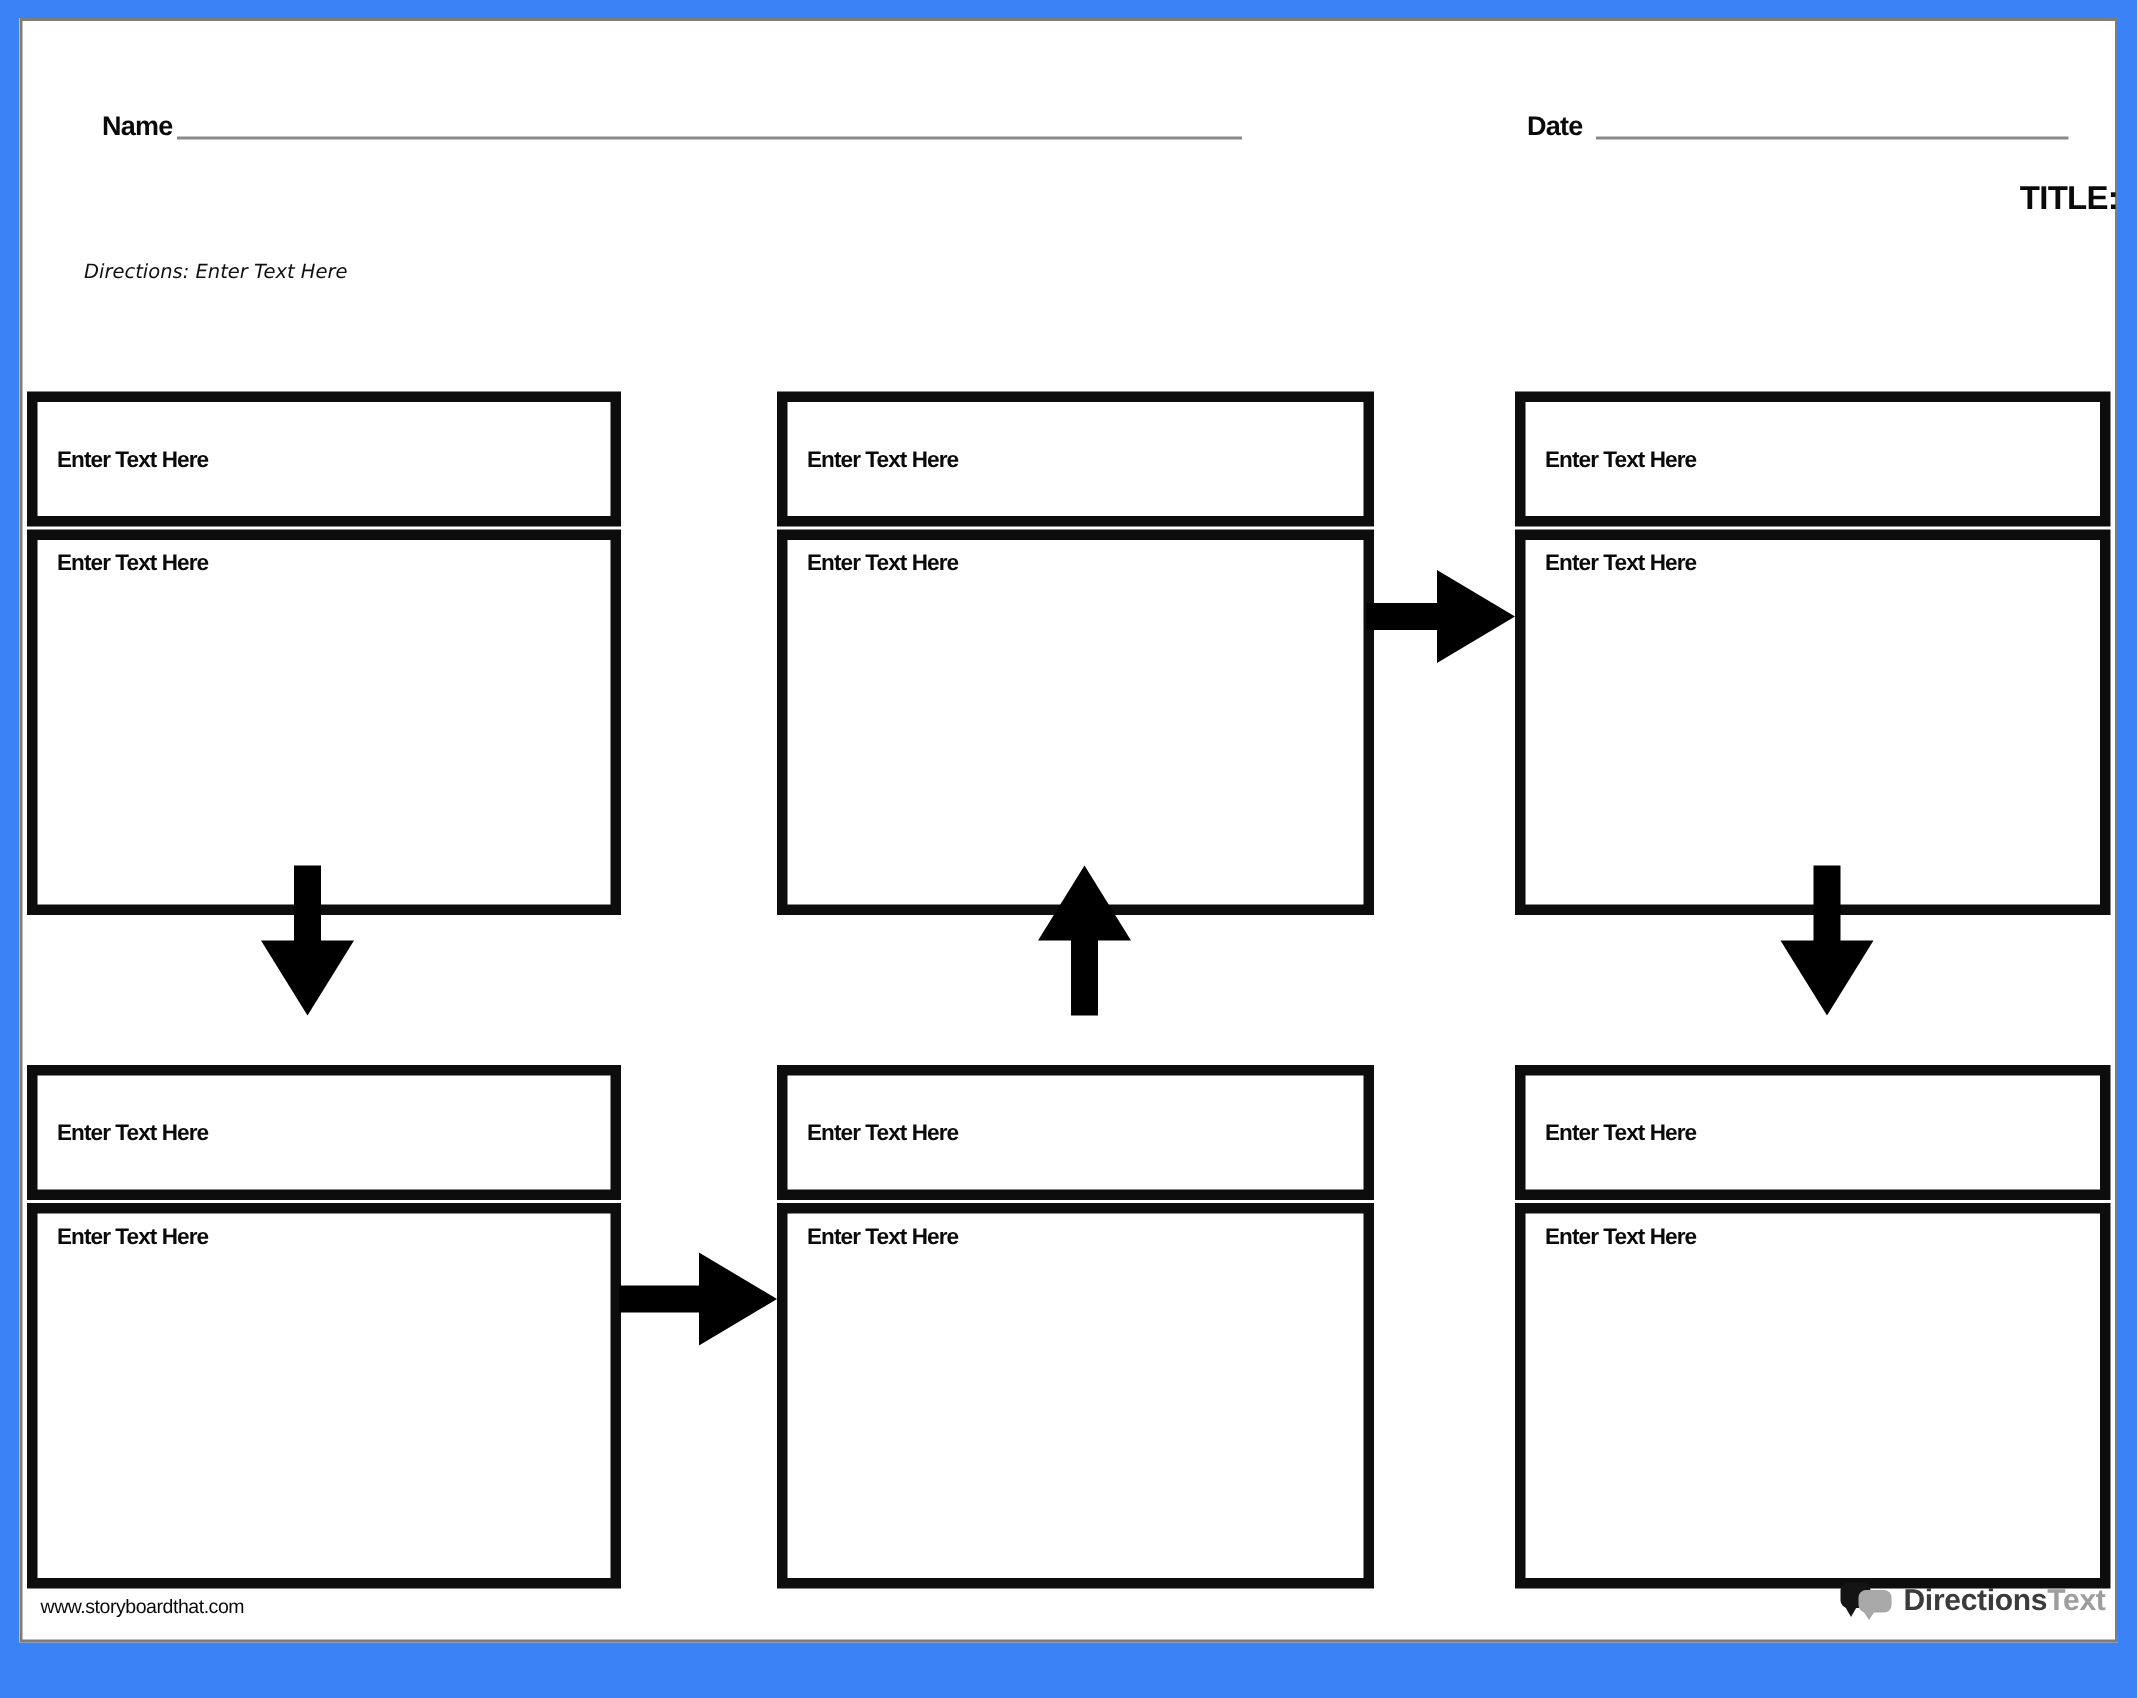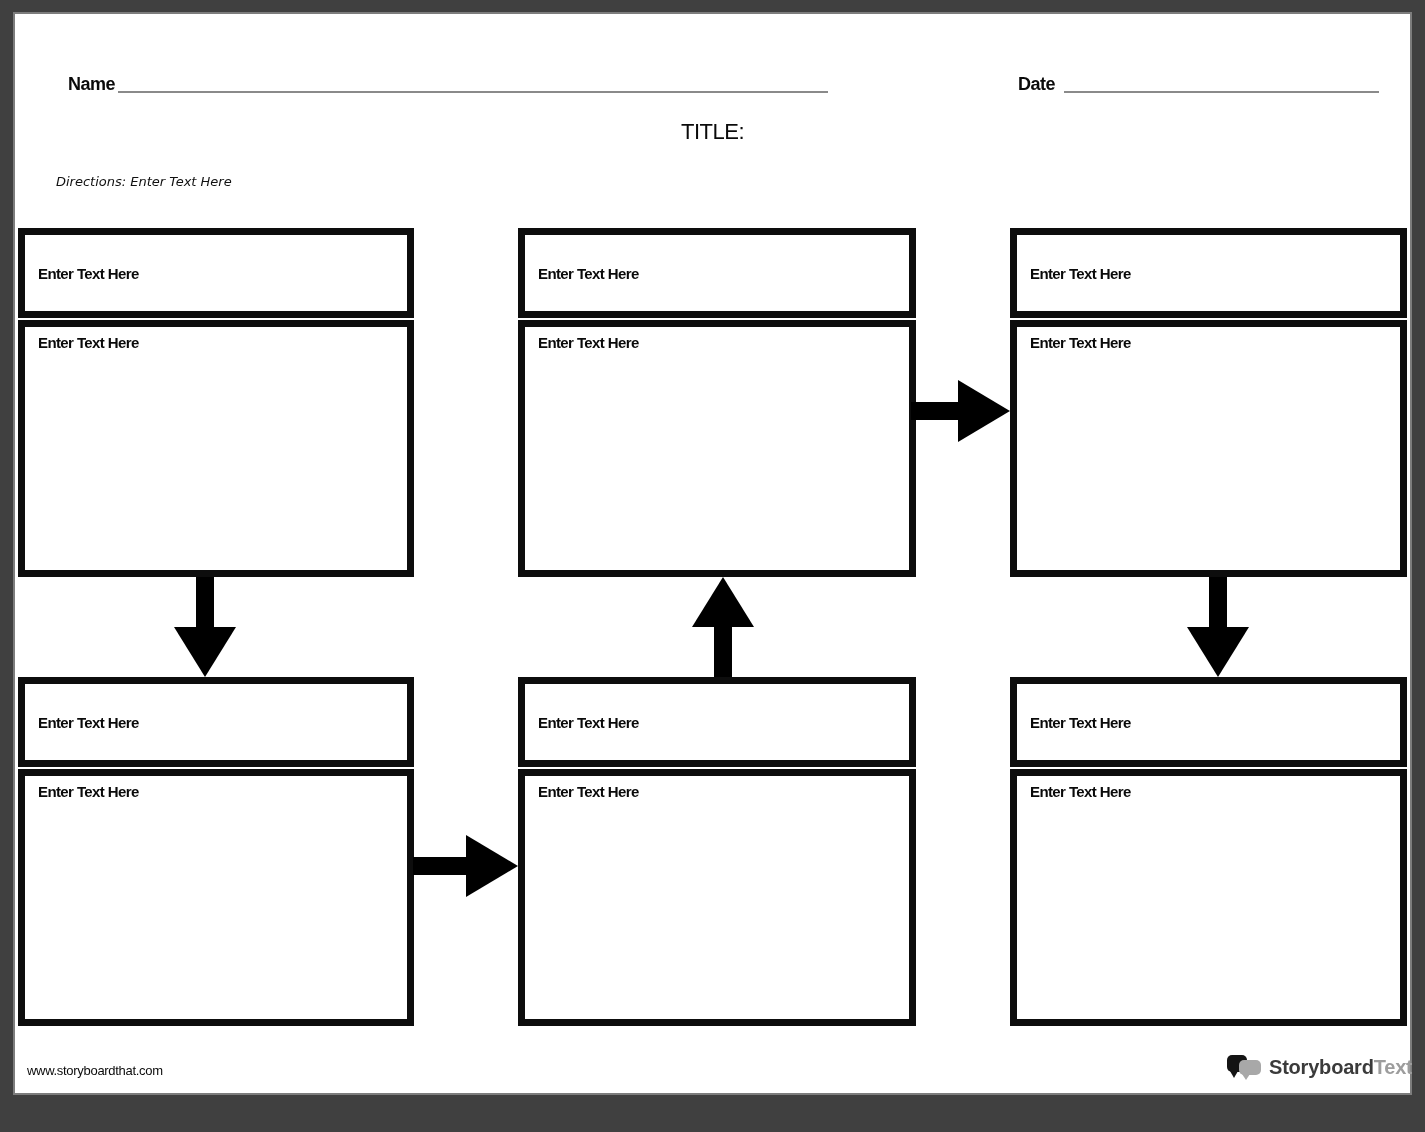--- a/index.html
+++ b/index.html
@@ -3,21 +3,21 @@
 <meta charset="utf-8">
 <style>
   * { margin: 0; padding: 0; box-sizing: border-box; }
   html, body { background: #fff; }
   body { font-family: "Liberation Sans", sans-serif; }
 
   .frame {
     position: relative;
     width: 1425px;
     height: 1132px;
-    background: #404040;
+    background: #3b82f6;
   }
   .page {
     position: absolute;
     left: 13px; top: 12px;
     width: 1399px; height: 1083px;
     background: #ffffff;
     box-shadow: inset 0 0 0 2px #7d7d7d;
     overflow: hidden;
   }
 
@@ -36,38 +36,38 @@
   }
   .name-label { left: 55px; top: 62px; }
   .name-line  { left: 105px; top: 79px; width: 710px; }
   .date-label { left: 1005px; top: 62px; text-align: center; }
   .date-line  { left: 1051px; top: 79px; width: 315px; }
 
   .title-label {
     position: absolute;
     left: 0; top: 107px;
     width: 100%;
-    text-align: center;
-    font-weight: normal;
+    text-align: right;
+    font-weight: bold;
     font-size: 22px;
     letter-spacing: -0.5px;
     color: #0a0a0a;
   }
 
   .directions {
     position: absolute;
     left: 43px; top: 162px;
     font-family: "DejaVu Sans", sans-serif;
     font-style: italic;
     font-size: 13px;
     color: #111;
   }
 
   
-  .flow-box { position: absolute; width: 396px; height: 349px; }
+  .flow-box { position: absolute; width: 396px; height: 349px; margin-top: 33px; }
   .box-c1 { left: 5px; }
   .box-c2 { left: 505px; width: 398px; }
   .box-c3 { left: 997px; width: 397px; }
   .box-r1 { top: 216px; }
   .box-r2 { top: 665px; }
 
   .box-title-field {
     height: 90px;
     border: 7px solid #0d0d0d;
     background: #fff;
@@ -224,18 +224,18 @@
       <div class="head"></div>
     </div>
 
     <div class="footer-url">www.storyboardthat.com</div>
     <div class="brand">
       <div class="logo-icon">
         <div class="bubble-black"></div>
         <div class="bubble-gray"></div>
       </div>
       <div class="logo-text">
-        <span class="logo-part1">Storyboard</span><span class="logo-part2">Text</span>
+        <span class="logo-part1">Directions</span><span class="logo-part2">Text</span>
       </div>
     </div>
 
   </div>
 </div>
 
 </body></html>

